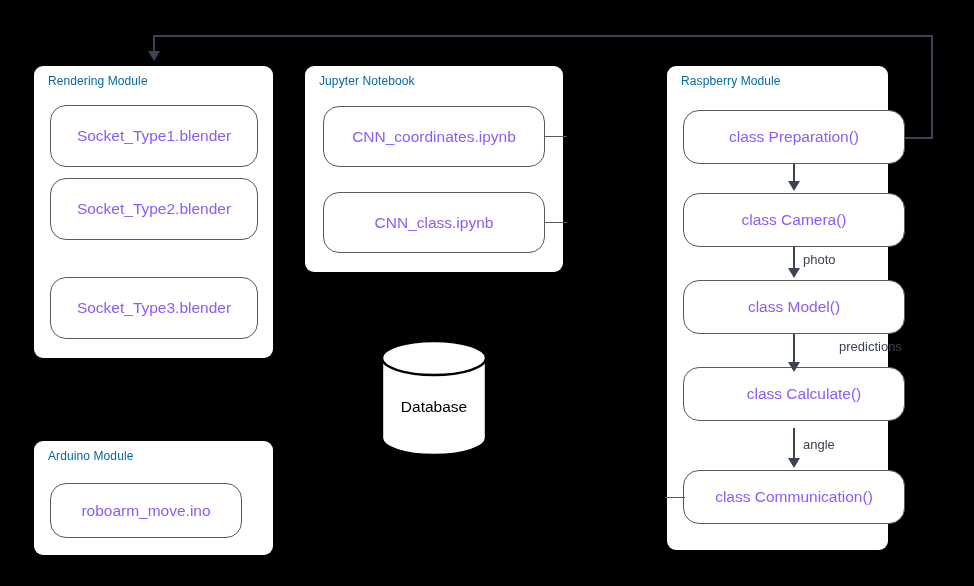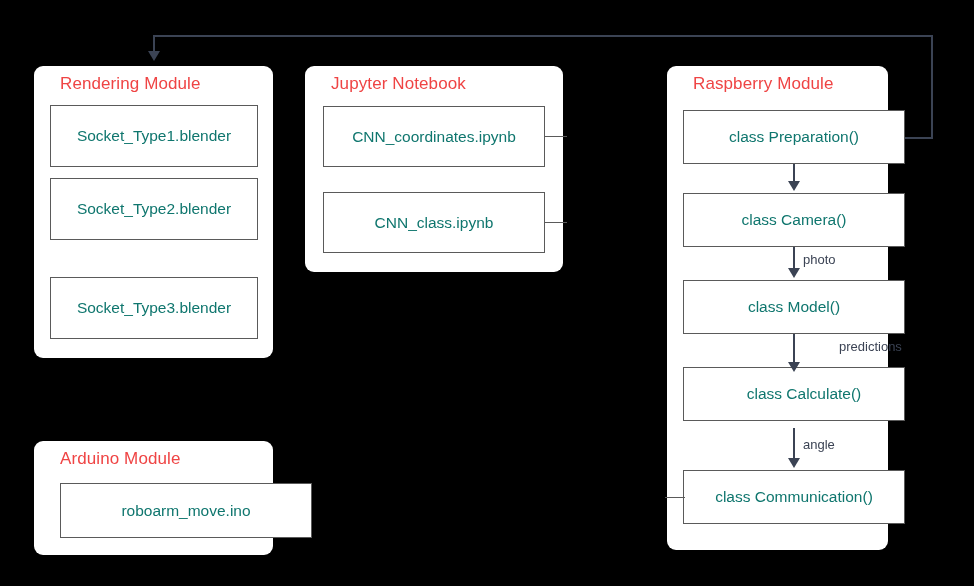--- a/index.html
+++ b/index.html
@@ -21,38 +21,37 @@
   .panel {
     position: absolute;
     background: #ffffff;
     border-radius: 9px;
     box-sizing: border-box;
   }
   .panel-title {
     position: absolute;
     left: 14px;
     top: 8px;
-    font-size: 17px;
-    color: #ef4444;
+    font-size: 12px;
+    color: #0369a1;
     white-space: nowrap;
     letter-spacing: 0.1px;
-    margin-left: 12px;
   }
   
   .node {
     position: absolute;
     background: #ffffff;
     border: 1.4px solid #5a5a5a;
-    border-radius: 0;
+    border-radius: 16px;
     box-sizing: border-box;
     display: flex;
     align-items: center;
     justify-content: center;
     font-size: 15.5px;
-    color: #0f766e;
+    color: #8b5cf6;
     white-space: nowrap;
   }
   
   .vline {
     position: absolute;
     width: 1.6px;
     background: #3b4354;
   }
   .hline {
     position: absolute;
@@ -115,23 +114,30 @@
     <div class="panel-title">Jupyter Notebook</div>
     <div class="node" style="left:18px; top:40px; width:222px; height:61px;">CNN_coordinates.ipynb</div>
     <div class="node" style="left:18px; top:126px; width:222px; height:61px;">CNN_class.ipynb</div>
   </div>
 
   <div class="stub" style="left:545px; top:136px; width:22px;"></div>
   <div class="stub" style="left:545px; top:222px; width:22px;"></div>
 
   <div class="panel" id="panel-arduino" style="left:34px; top:441px; width:239px; height:114px;">
     <div class="panel-title">Arduino Module</div>
-    <div class="node" style="left:16px; top:42px; width:252px; height:55px;margin-left:10px;">roboarm_move.ino</div>
+    <div class="node" style="left:16px; top:42px; width:192px; height:55px;">roboarm_move.ino</div>
   </div>
 
+  <div id="database" style="left:379px; top:340px; width:110px; height:116px;">
+    <svg width="110" height="116" viewBox="0 0 110 116">
+      <path d="M3,18 L3,98 A52,17 0 0 0 107,98 L107,18 Z" fill="#ffffff" stroke="#000000" stroke-width="2.4"></path>
+      <ellipse cx="55" cy="18" rx="52" ry="17" fill="#ffffff" stroke="#000000" stroke-width="2.4"></ellipse>
+    </svg>
+    <div class="db-label">Database</div>
+  </div>
 
   <div class="panel" id="panel-raspberry" style="left:667px; top:66px; width:221px; height:484px;">
     <div class="panel-title">Raspberry Module</div>
 
     <div class="node" style="left:16px; top:44px; width:222px; height:54px;text-align:right;">class Preparation()</div>
 
     <div class="node" style="left:16px; top:127px; width:222px; height:54px;">class Camera()</div>
 
     <div class="node" style="left:16px; top:214px; width:222px; height:54px;">class Model()</div>
 

